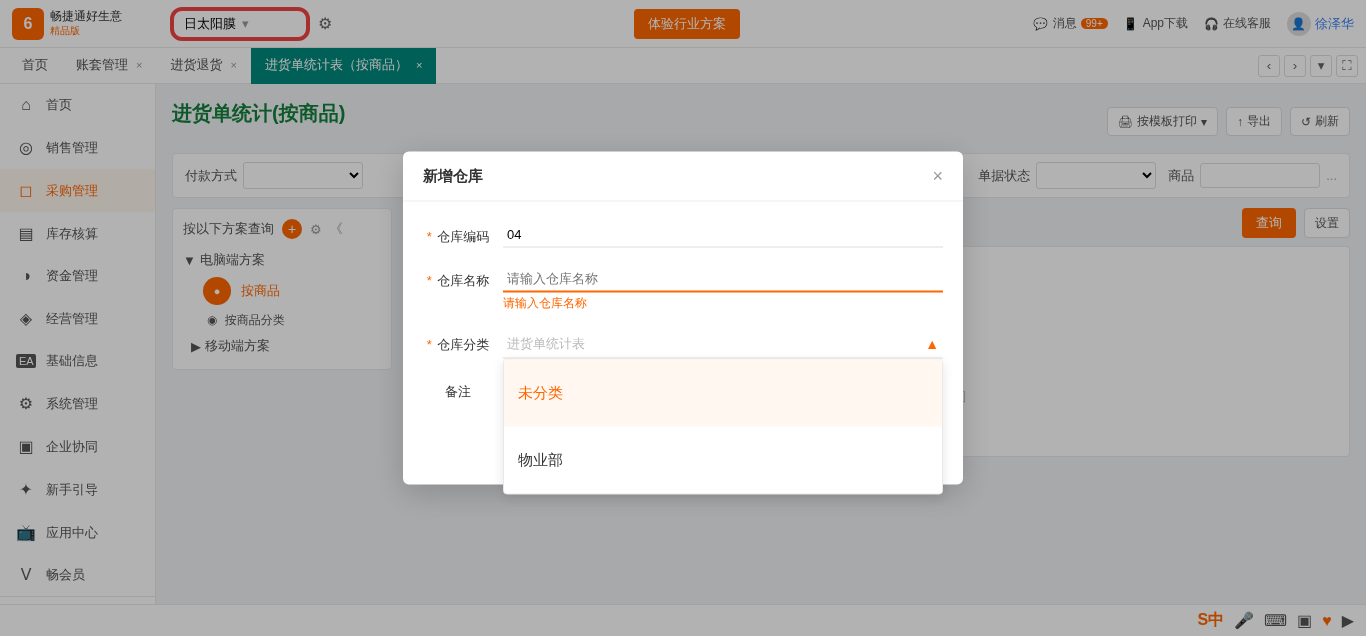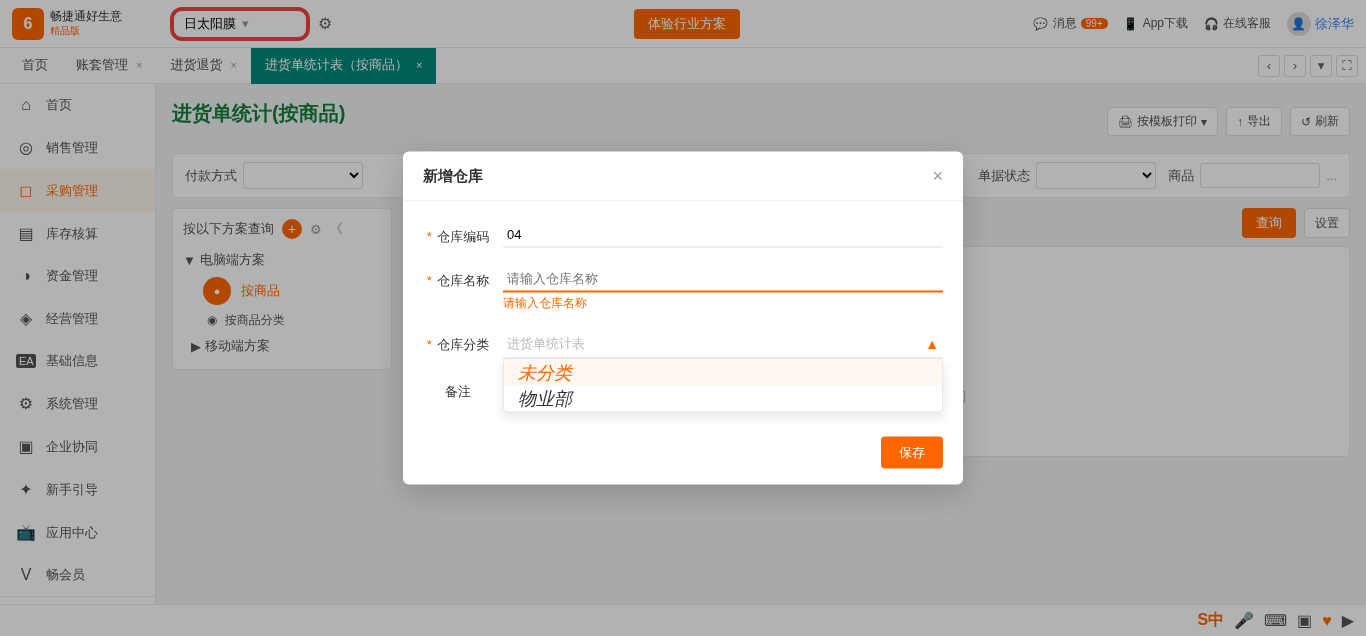--- a/index.html
+++ b/index.html
@@ -220,21 +220,21 @@
     .dropdown-list {
       position: absolute;
       top: 100%; left: 0; right: 0;
       background: #fff;
       border: 1px solid #e8e8e8;
       border-radius: 4px;
       box-shadow: 0 4px 12px rgba(0,0,0,0.1);
       z-index: 400;
     }
     .dropdown-item {
-      padding: 1px 14px; cursor: pointer; font-size: 18px; color: #333; font-style: italic;
+      padding: 24px 14px; cursor: pointer; font-size: 15px; color: #333;
     }
     .dropdown-item.selected { background: #fff7f0; color: #f60; }
 
     .modal-footer {
       display: flex; justify-content: flex-end;
       padding: 16px 20px;
       gap: 10px;
     }
     .btn-save {
       background: #f60; color: #fff; border: none; border-radius: 4px;

